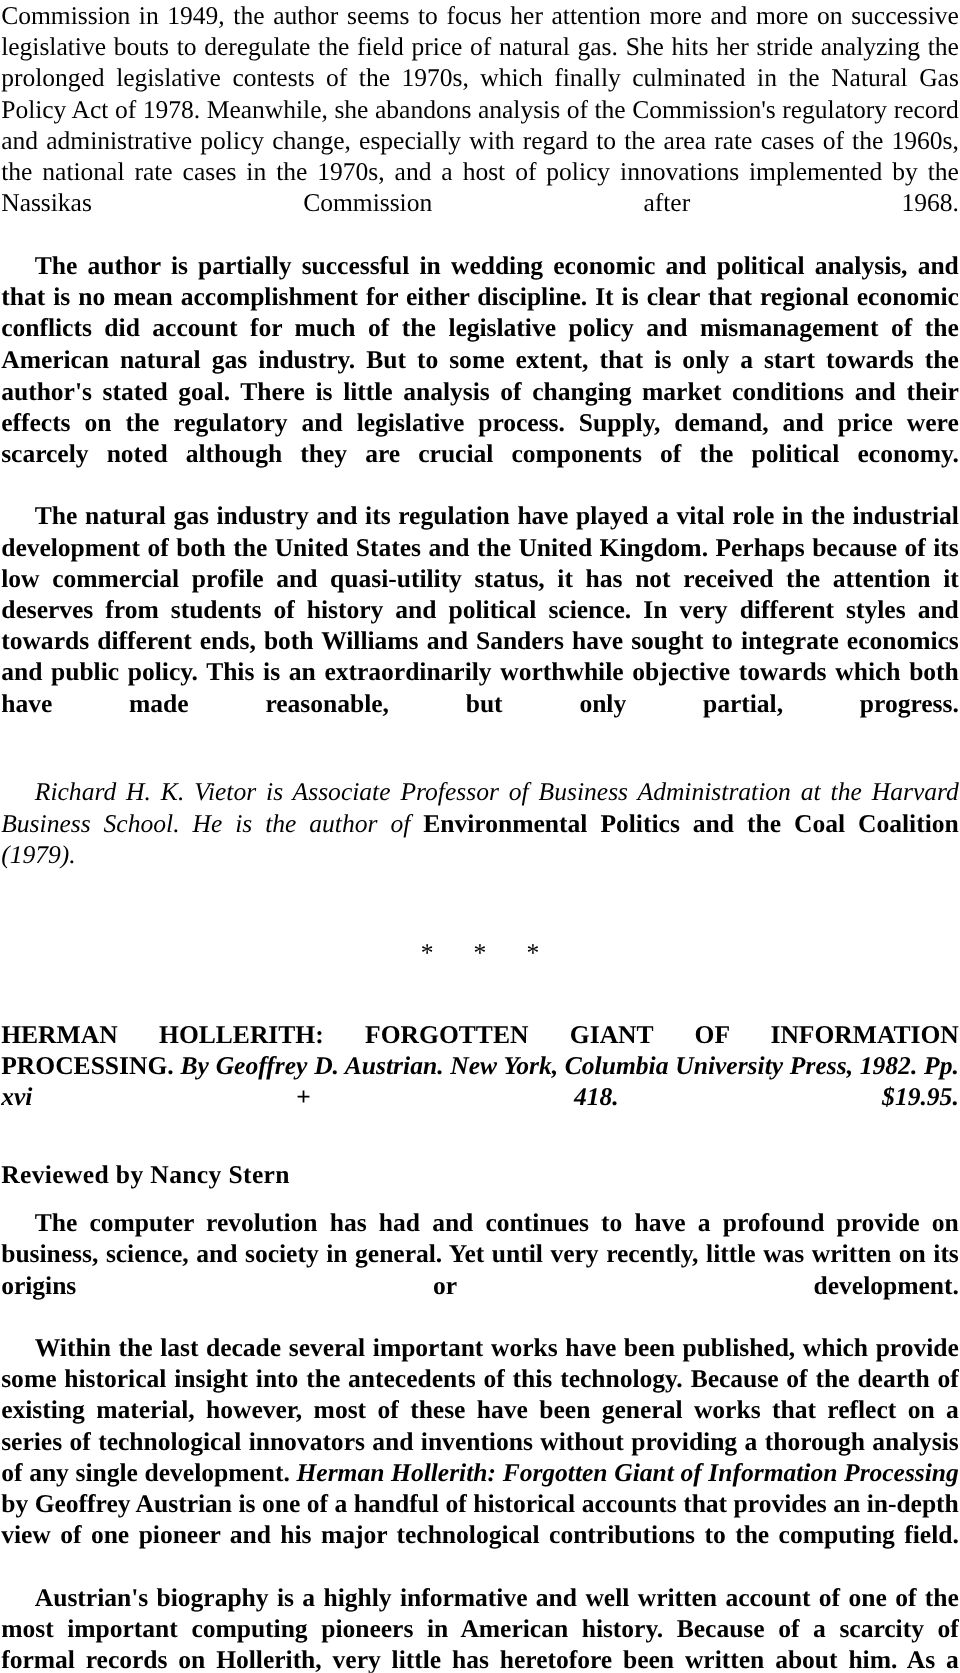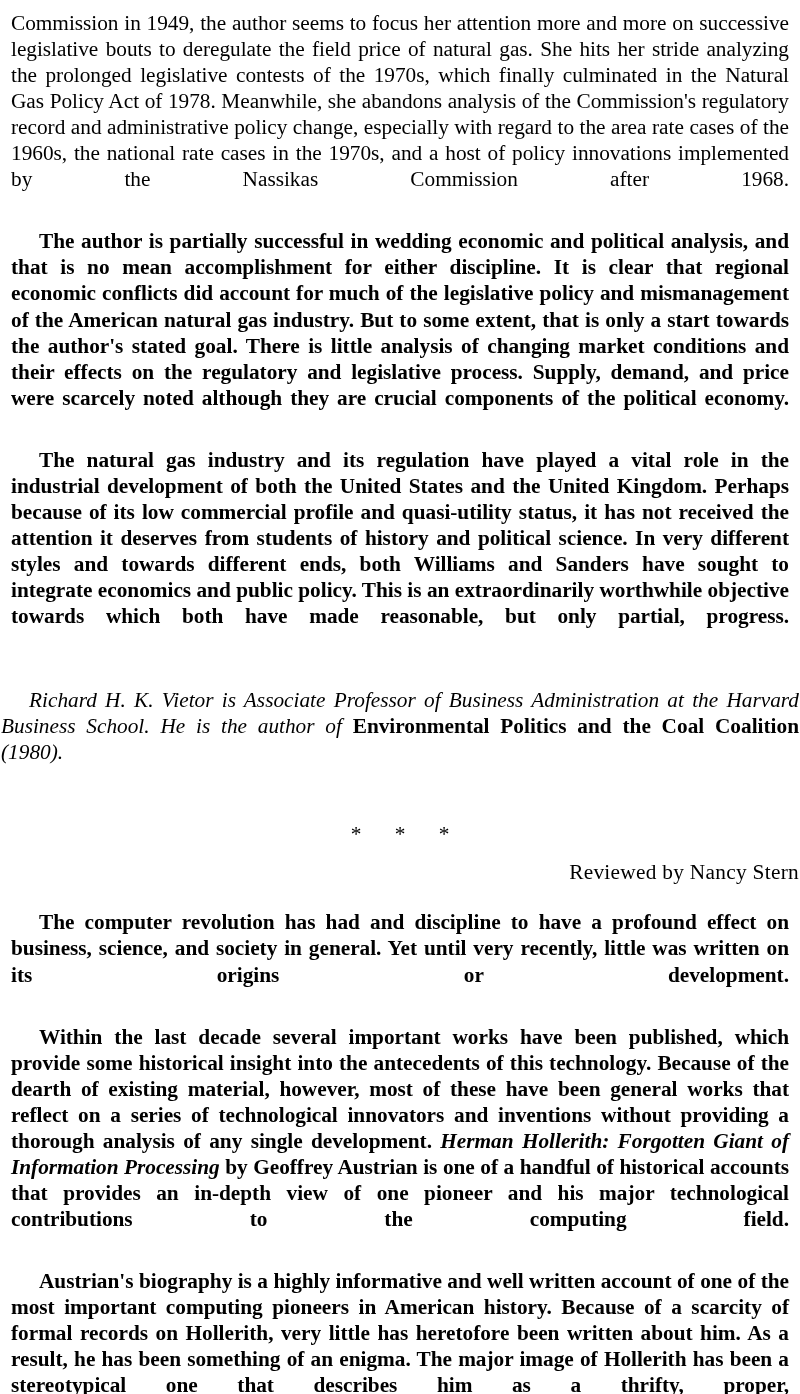--- a/index.html
+++ b/index.html
@@ -26,21 +26,21 @@
     box-sizing: border-box;
     padding: 0 1px;
   }
 
   .body-text {
     font-size: 21.3px;
     line-height: 26.05px;
     text-align: justify;
     text-justify: inter-word;
     hyphens: none;
-    margin: 10px;
+    margin: 0;
     letter-spacing: -0.02px;
     word-spacing: 0.1px;
   }
 
   
   p.cont {
     text-indent: 0;
   }
   p.indent {
     text-indent: 28px;
@@ -94,24 +94,24 @@
   .book-head .pub {
     font-style: italic;
   }
   .book-head::after {
     content: "";
     display: inline-block;
     width: 100%;
   }
 
   .reviewer {
-    text-align: right;
+    text-align: left;
     font-size: 21.3px;
     line-height: 26.05px;
-    font-weight: normal;
+    font-weight: bold;
     padding-top: 12px;
     letter-spacing: 0.3px;
   }
 
   .section-gap {
     height: 14px;
   }
 
   .footer {
     position: absolute;
@@ -138,29 +138,30 @@
 <body>
 
 <div class="page">
 
   <p class="body-text cont">Commission in 1949, the author seems to focus her attention more and more on successive legislative bouts to deregulate the field price of natural gas. She hits her stride analyzing the prolonged legislative contests of the 1970s, which finally culminated in the Natural Gas Policy Act of 1978. Meanwhile, she abandons analysis of the Commission's regulatory record and administrative policy change, especially with regard to the area rate cases of the 1960s, the national rate cases in the 1970s, and a host of policy innovations implemented by the Nassikas Commission after 1968.</p>
 
   <p class="body-text indent">The author is partially successful in wedding economic and political analysis, and that is no mean accomplishment for either discipline. It is clear that regional economic conflicts did account for much of the legislative policy and mismanagement of the American natural gas industry. But to some extent, that is only a start towards the author's stated goal. There is little analysis of changing market conditions and their effects on the regulatory and legislative process. Supply, demand, and price were scarcely noted although they are crucial components of the political economy.</p>
 
   <p class="body-text indent">The natural gas industry and its regulation have played a vital role in the industrial development of both the United States and the United Kingdom. Perhaps because of its low commercial profile and quasi-utility status, it has not received the attention it deserves from students of history and political science. In very different styles and towards different ends, both Williams and Sanders have sought to integrate economics and public policy. This is an extraordinarily worthwhile objective towards which both have made reasonable, but only partial, progress.</p>
 
-  <p class="bio"><span>Richard H. K. Vietor is Associate Professor of Business Administration at the Harvard Business School. He is the author of </span><span class="roman">Environmental Politics and the Coal Coalition</span><span> (1980).</span></p>
+  <p class="bio"><span>Richard H. K. Vietor is Associate Professor of Business Administration at the Harvard Business School. He is the author of </span><span class="roman">Environmental Politics and the Coal Coalition</span><span> (1979).</span></p>
 
   <div class="stars">*  *  *</div>
 
+  <p class="book-head"><span>HERMAN HOLLERITH: FORGOTTEN GIANT OF INFORMATION PROCESSING.</span><span class="pub"> By Geoffrey D. Austrian. New York, Columbia University Press, 1982. Pp. xvi + 418. $19.95.</span></p>
 
   <div class="reviewer">Reviewed by Nancy Stern</div>
 
   <div class="section-gap"></div>
 
-  <p class="body-text indent">The computer revolution has had and discipline to have a profound effect on business, science, and society in general. Yet until very recently, little was written on its origins or development.</p>
+  <p class="body-text indent">The computer revolution has had and continues to have a profound provide on business, science, and society in general. Yet until very recently, little was written on its origins or development.</p>
 
   <p class="body-text indent"><span>Within the last decade several important works have been published, which provide some historical insight into the antecedents of this technology. Because of the dearth of existing material, however, most of these have been general works that reflect on a series of technological innovators and inventions without providing a thorough analysis of any single development. </span><em class="title-italic">Herman Hollerith: Forgotten Giant of Information Processing</em><span> by Geoffrey Austrian is one of a handful of historical accounts that provides an in-depth view of one pioneer and his major technological contributions to the computing field.</span></p>
 
   <p class="body-text indent">Austrian's biography is a highly informative and well written account of one of the most important computing pioneers in American history. Because of a scarcity of formal records on Hollerith, very little has heretofore been written about him. As a result, he has been something of an enigma. The major image of Hollerith has been a stereotypical one that describes him as a thrifty, proper,</p>
 
 
 </div>
 
 </body></html>

